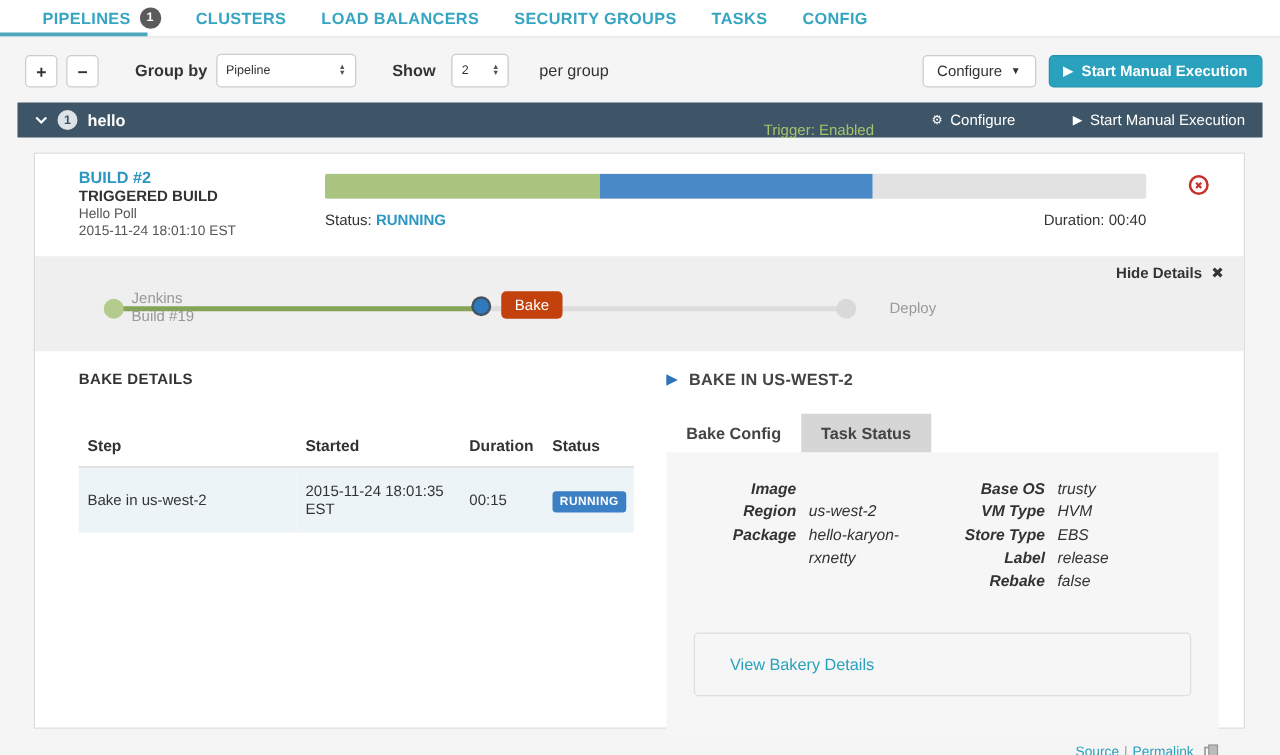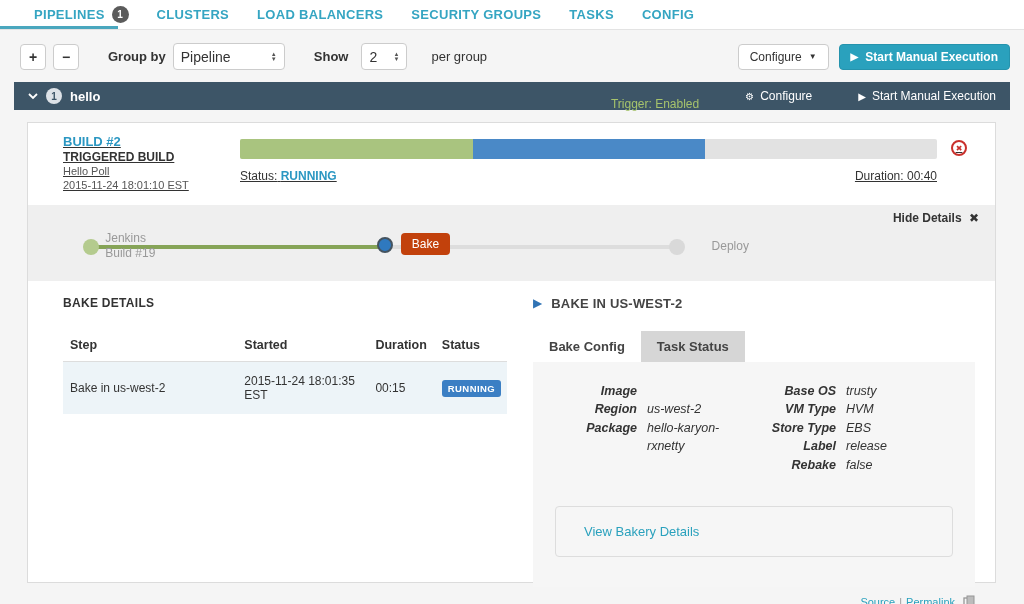--- a/index.html
+++ b/index.html
@@ -15,21 +15,21 @@
     font-size:10px; font-weight:bold; display:flex; align-items:center; justify-content:center; }
   .tab-underline { position:absolute; left:0; bottom:0; width:118px; height:3px; background:#4aa7be; }
 
   
   .toolbar { display:flex; align-items:center; padding:13px 14px 10px 20px; gap:7px; }
   .sq-btn { width:26px; height:26px; background:#fff; border:1px solid #ccc; border-radius:4px;
     font-weight:bold; font-size:14px; color:#333; display:flex; align-items:center; justify-content:center; cursor:pointer; }
   .tb-label { font-weight:bold; margin-left:22px; }
   .fake-select { display:flex; align-items:center; background:#fff; border:1px solid #ccc;
     border-radius:4px; padding:4px 7px; height:27px; cursor:pointer; }
-  .fake-select .val { font-size:14px; color:#333; }
+  .fake-select .val { font-size:10px; color:#333; }
   .updown { display:flex; flex-direction:column; margin-left:auto; padding-left:10px; color:#555; }
   .updown span { font-size:6px; line-height:5px; }
   .sel-group { width:112px; }
   .sel-show { width:46px; margin-left:6px; }
   .toolbar-right { margin-left:auto; display:flex; gap:10px; }
   .btn { border-radius:4px; padding:5px 11px; font-size:12px; cursor:pointer; display:flex; align-items:center; gap:7px; }
   .btn-default { background:#fff; border:1px solid #ccc; color:#333; }
   .btn-primary { background:#2aa1bd; border:1px solid #2593ad; color:#fff; font-weight:bold; }
   .caret { font-size:8px; }
 
@@ -39,21 +39,21 @@
   .gh-badge { width:16px; height:16px; border-radius:50%; background:#dde2e7; color:#3d5567;
     font-size:10px; font-weight:bold; display:flex; align-items:center; justify-content:center; }
   .gh-name { font-weight:bold; font-size:13px; }
   .gh-right { margin-left:auto; display:flex; align-items:center; gap:46px; }
   .gh-trigger { color:#a6c36c;margin-top:16px; }
   .gh-action { display:flex; align-items:center; gap:6px; cursor:pointer; }
   .gh-action .micro { font-size:10px; }
 
   
   .card { margin:12px 28px 0 27px; background:#fff; border:1px solid #dcdcdc; height:461px; }
-  .exec-header { display:flex; padding:11px 28px 0 35px; gap:14px;text-decoration:underline; }
+  .exec-header { display:flex; padding:11px 28px 0 35px; gap:34px; }
   .exec-info { width:163px; flex:none; line-height:1.25; }
   .build-link { color:#2b97c2; font-weight:bold; font-size:13px; cursor:pointer; }
   .build-type { font-weight:bold; font-size:12px; color:#333; }
   .build-sub { font-size:11px; color:#555; }
   .exec-mid { flex:1; padding-top:5px; }
   .progressbar { height:20px; background:#e2e2e2; border-radius:2px; display:flex; overflow:hidden; }
   .seg-green { background:#a9c47f; height:100%; }
   .seg-blue { background:#4a89c7; height:100%; }
   .status-row { display:flex; justify-content:space-between; margin-top:10px; font-size:12px; }
   .status-val { color:#2b97c2; font-weight:bold; }
@@ -76,21 +76,21 @@
   .tl-label { position:absolute; font-size:12px; color:#999; line-height:15px; }
   .lbl-jenkins { left:calc(4.2% + 22px); top:4px; }
   .lbl-deploy { left:calc(66.8% + 24px); top:12px;margin-left:19px; }
   .bake-chip { position:absolute; left:calc(35.6% + 24px); top:6px; background:#c2410c; color:#fff;
     font-weight:normal; font-size:12px; padding:4px 11px; border-radius:4px; cursor:pointer; }
 
   
   .panels { display:flex; padding:15px 20px 0 35px; gap:26px; }
   .left-panel { flex:0 0 444px; }
   .panel-title { font-weight:bold; font-size:12px; letter-spacing:.3px; color:#333; }
-  table.steps { width:100%; border-collapse:collapse; margin-top:22px; font-size:12px; }
+  table.steps { width:100%; border-collapse:collapse; margin-top:34px; font-size:12px; }
   table.steps th { text-align:left; font-size:12.5px; padding:6px 6px 9px 7px; border-bottom:1px solid #ddd; }
   table.steps td { padding:12px 6px 12px 7px; background:#edf4f8; }
   .col-step{width:42%} .col-started{width:31%} .col-dur{width:15%} .col-status{width:12%}
   .badge-running { background:#3b7fc4; color:#fff; font-size:9.5px; font-weight:bold;
     letter-spacing:.4px; padding:3px 6px; border-radius:3px; }
 
   .right-panel { flex:1; display:flex; flex-direction:column; }
   .stage-heading { display:flex; align-items:center; gap:9px; }
   .stage-play { color:#3174b5; font-size:12px; }
   .stage-title { font-weight:bold; font-size:13px; color:#444; letter-spacing:.2px; }

